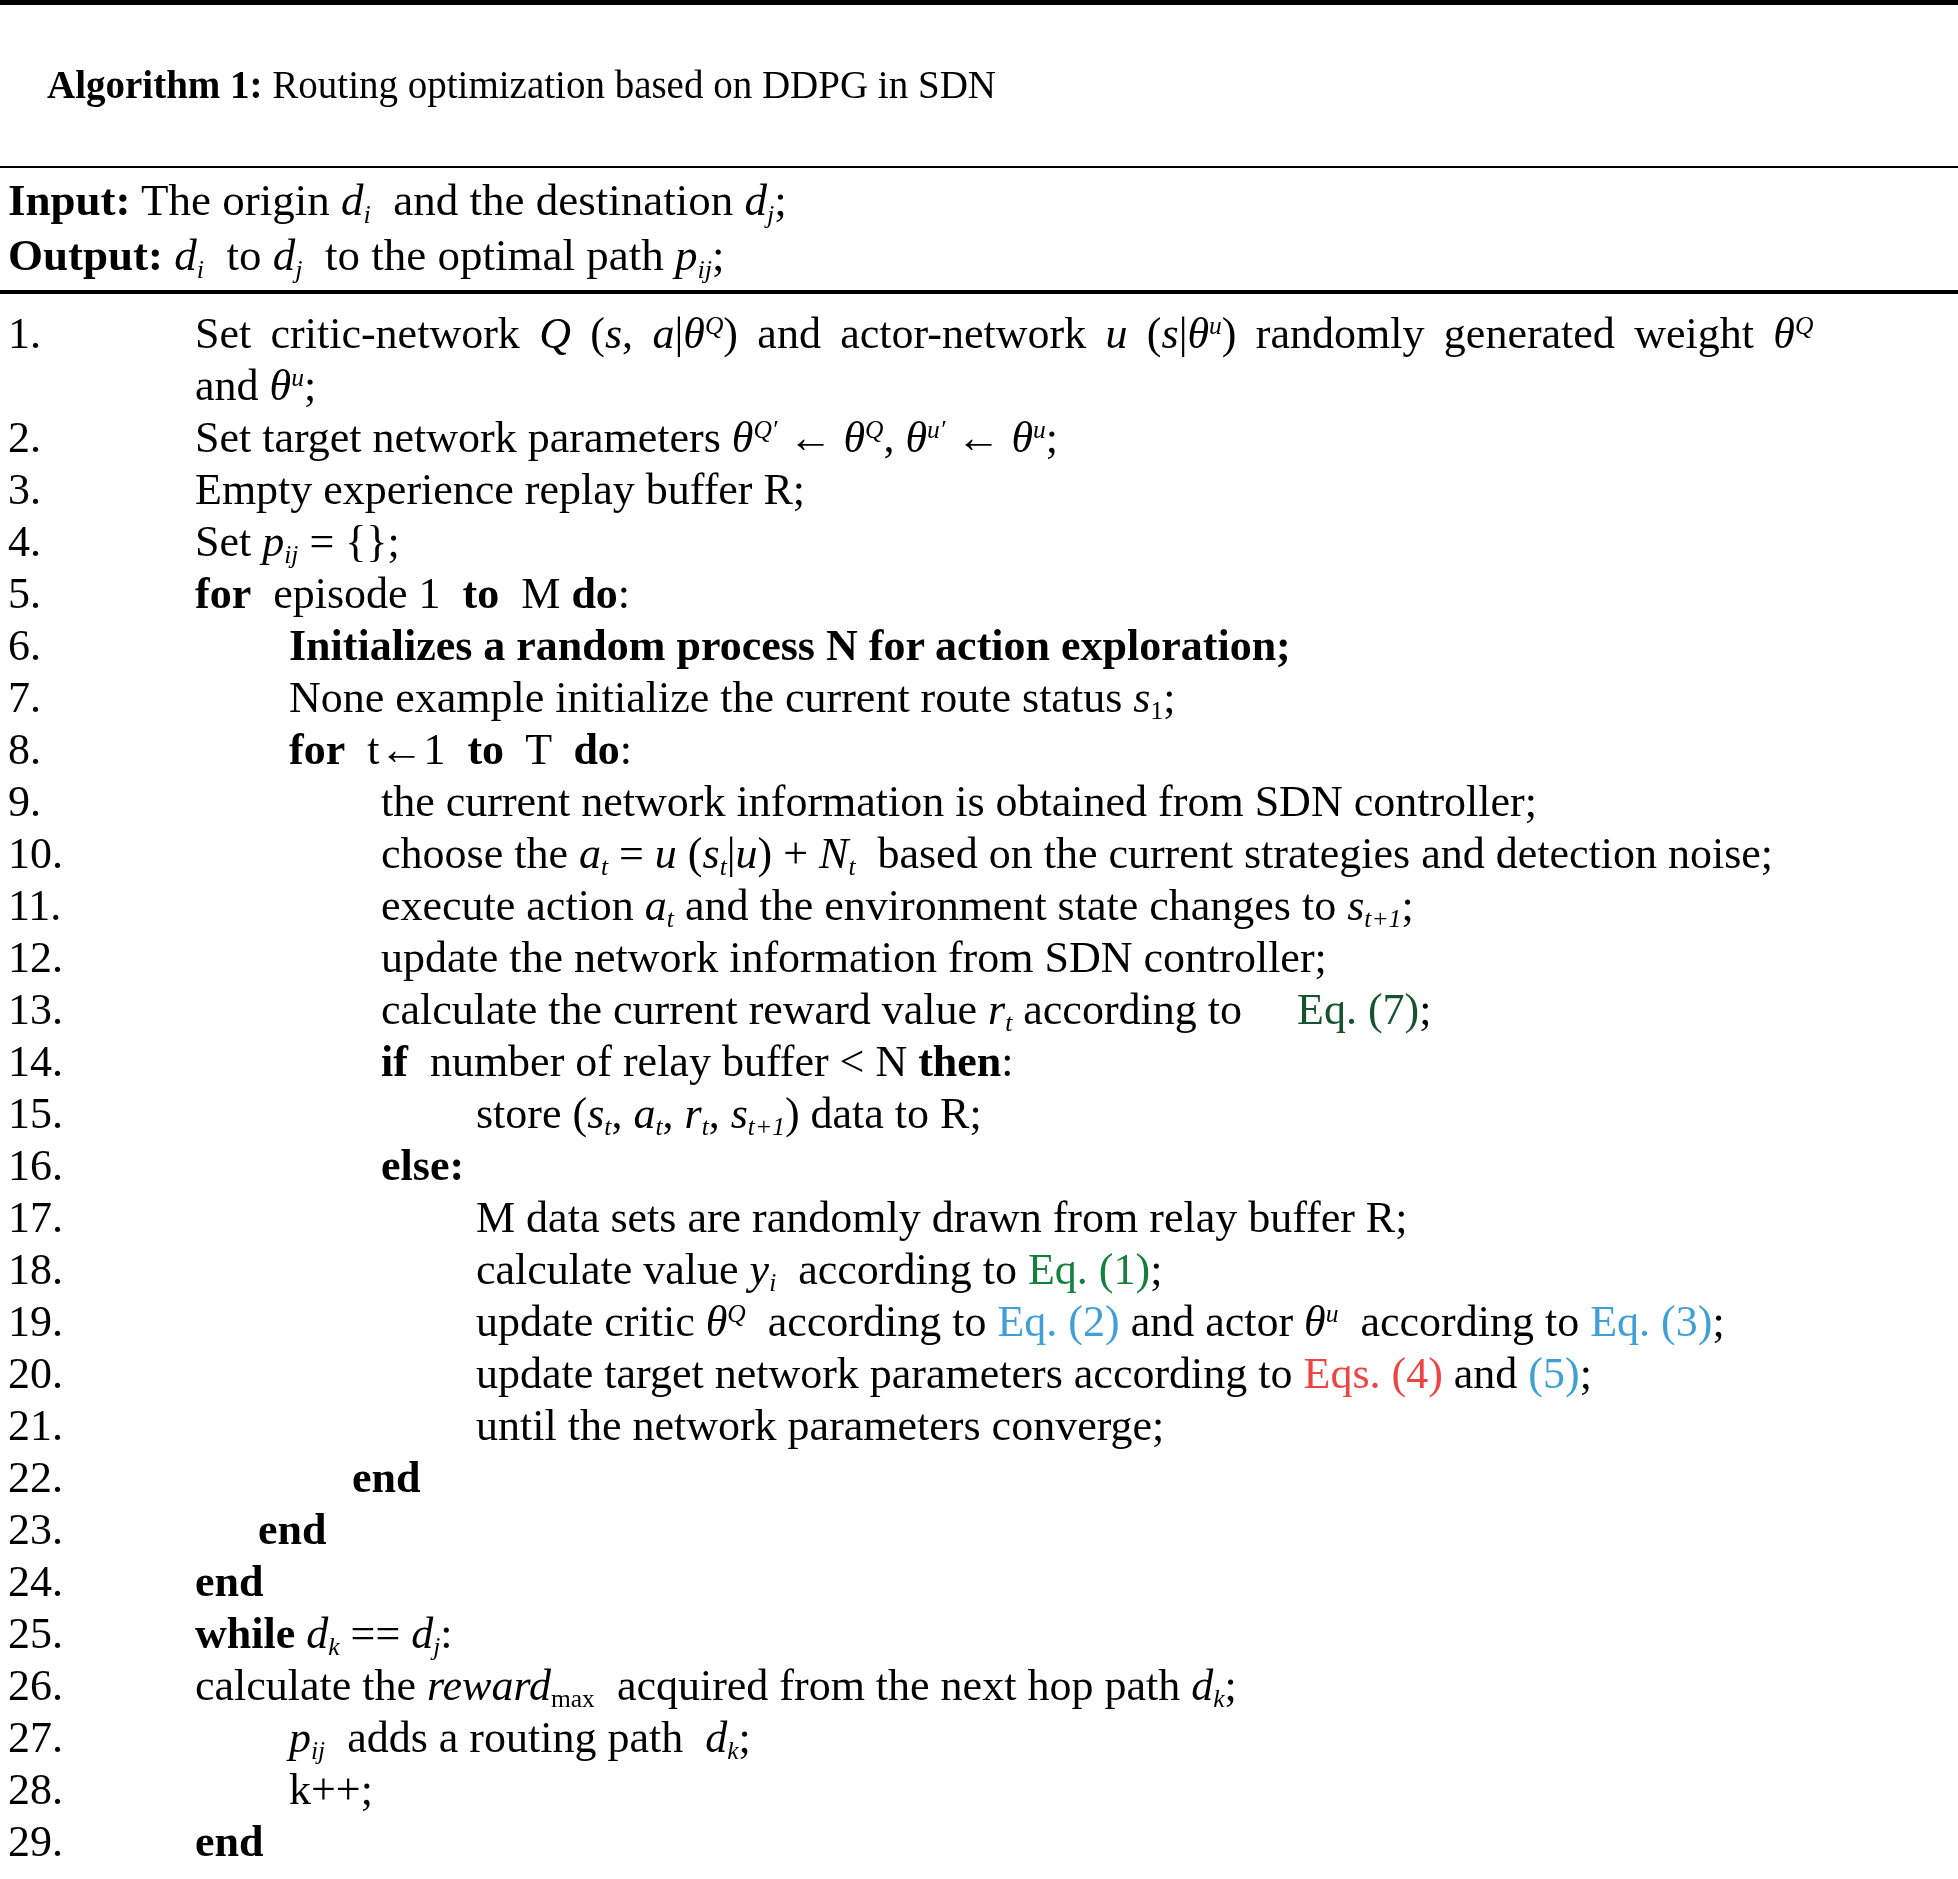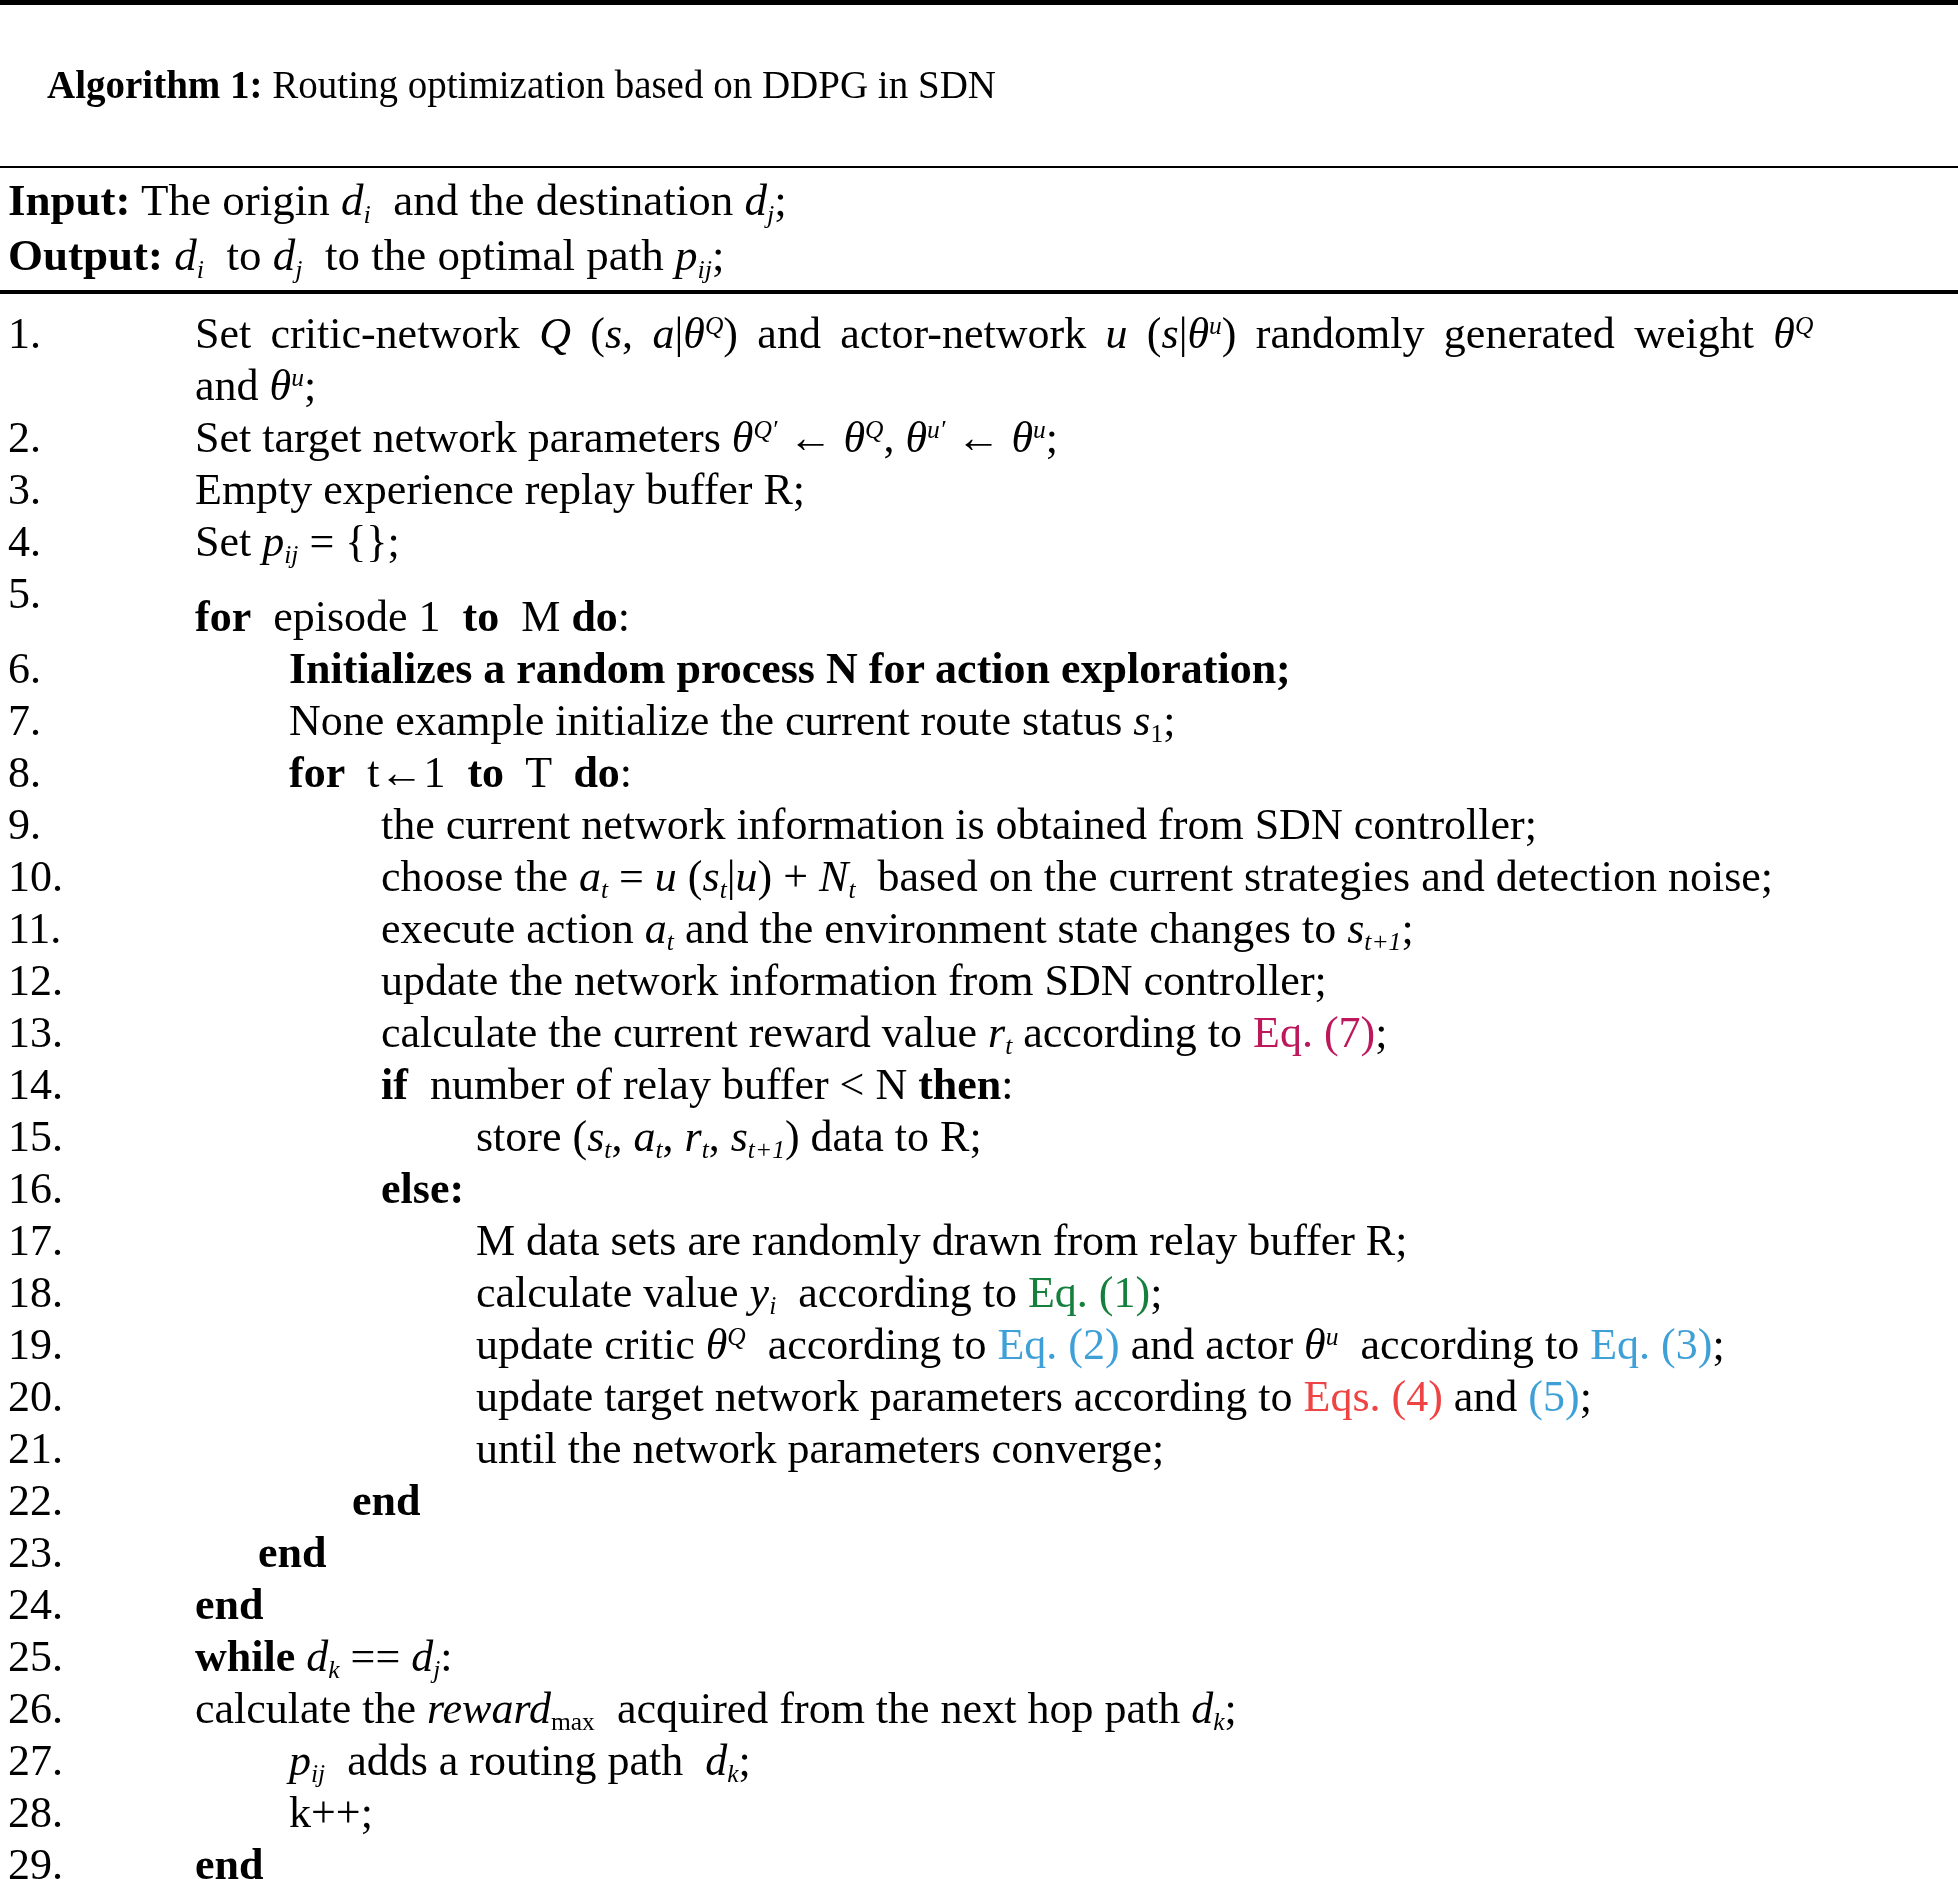--- a/index.html
+++ b/index.html
@@ -50,29 +50,29 @@
   <div class="io-row last" id="output-row"><span class="bd">Output:</span><span> </span><span class="it">d</span><sub class="it">i</sub><span>  to </span><span class="it">d</span><sub class="it">j</sub><span>  to the optimal path </span><span class="it">p</span><sub class="it">ij</sub><span>;</span></div>
 
   <div class="rule thick"></div>
 
   <div class="body" id="algo-body">
       <div class="row wide"><span class="num">1.</span><span class="content" style="padding-left: 0px;"><span>Set critic-network </span><span class="it">Q</span><span> (</span><span class="it">s</span><span>, </span><span class="it">a</span><span>|</span><span class="it">θ</span><sup class="it">Q</sup><span>)</span><span> and actor-network </span><span class="it">u</span><span> (</span><span class="it">s</span><span>|</span><span class="it">θ</span><sup class="it">u</sup><span>)</span><span> randomly generated weight </span><span class="it">θ</span><sup class="it">Q</sup></span></div>
       <div class="row"><span class="num"></span><span class="content" style="padding-left: 0px;"><span>and </span><span class="it">θ</span><sup class="it">u</sup><span>;</span></span></div>
       <div class="row"><span class="num">2.</span><span class="content" style="padding-left: 0px;"><span>Set target network parameters </span><span class="it">θ</span><sup class="it">Q′</sup><span> ← </span><span class="it">θ</span><sup class="it">Q</sup><span>, </span><span class="it">θ</span><sup class="it">u′</sup><span> ← </span><span class="it">θ</span><sup class="it">u</sup><span>;</span></span></div>
       <div class="row"><span class="num">3.</span><span class="content" style="padding-left: 0px;"><span>Empty experience replay buffer R;</span></span></div>
       <div class="row"><span class="num">4.</span><span class="content" style="padding-left: 0px;"><span>Set </span><span class="it">p</span><sub class="it">ij</sub><span> = {};</span></span></div>
-      <div class="row"><span class="num">5.</span><span class="content" style="padding-left: 0px; margin-top: 23px;"><span class="bd">for</span><span>  episode 1  </span><span class="bd">to</span><span>  M </span><span class="bd">do</span><span>:</span></span></div>
+      <div class="row"><span class="num">5.</span><span class="content" style="padding-left: 0px;"><span class="bd">for</span><span>  episode 1  </span><span class="bd">to</span><span>  M </span><span class="bd">do</span><span>:</span></span></div>
       <div class="row"><span class="num">6.</span><span class="content" style="padding-left: 94px; font-weight: bold;"><span>Initializes a random process N for action exploration;</span></span></div>
       <div class="row"><span class="num">7.</span><span class="content" style="padding-left: 94px;"><span>None example initialize the current route status </span><span class="it">s</span><sub>1</sub><span>;</span></span></div>
       <div class="row"><span class="num">8.</span><span class="content" style="padding-left: 94px;"><span class="bd">for</span><span>  t←1  </span><span class="bd">to</span><span>  T  </span><span class="bd">do</span><span>:</span></span></div>
       <div class="row"><span class="num">9.</span><span class="content" style="padding-left: 186px;"><span>the current network information is obtained from SDN controller;</span></span></div>
       <div class="row"><span class="num">10.</span><span class="content" style="padding-left: 186px;"><span>choose the </span><span class="it">a</span><sub class="it">t</sub><span> = </span><span class="it">u</span><span> (</span><span class="it">s</span><sub class="it">t</sub><span>|</span><span class="it">u</span><span>) + </span><span class="it">N</span><sub class="it">t</sub><span>  based on the current strategies and detection noise;</span></span></div>
       <div class="row"><span class="num">11.</span><span class="content" style="padding-left: 186px;"><span>execute action </span><span class="it">a</span><sub class="it">t</sub><span> and the environment state changes to </span><span class="it">s</span><sub class="it">t+1</sub><span>;</span></span></div>
       <div class="row"><span class="num">12.</span><span class="content" style="padding-left: 186px;"><span>update the network information from SDN controller;</span></span></div>
-      <div class="row"><span class="num">13.</span><span class="content" style="padding-left: 186px;"><span>calculate the current reward value </span><span class="it">r</span><sub class="it">t</sub><span> according to </span><span style="color: #be185d;">Eq. (7)</span><span>;</span></span></div>
+      <div class="row"><span class="num">13.</span><span class="content" style="padding-left: 186px;"><span>calculate the current reward value </span><span class="it">r</span><sub class="it">t</sub><span> according to </span><span style="color: #14532d; margin-left: 44px;">Eq. (7)</span><span>;</span></span></div>
       <div class="row"><span class="num">14.</span><span class="content" style="padding-left: 186px;"><span class="bd">if</span><span>  number of relay buffer &lt; N </span><span class="bd">then</span><span>:</span></span></div>
       <div class="row"><span class="num">15.</span><span class="content" style="padding-left: 281px;"><span>store (</span><span class="it">s</span><sub class="it">t</sub><span>, </span><span class="it">a</span><sub class="it">t</sub><span>, </span><span class="it">r</span><sub class="it">t</sub><span>, </span><span class="it">s</span><sub class="it">t+1</sub><span>) data to R;</span></span></div>
       <div class="row"><span class="num">16.</span><span class="content" style="padding-left: 186px;"><span class="bd">else:</span></span></div>
       <div class="row"><span class="num">17.</span><span class="content" style="padding-left: 281px;"><span>M data sets are randomly drawn from relay buffer R;</span></span></div>
       <div class="row"><span class="num">18.</span><span class="content" style="padding-left: 281px;"><span>calculate value </span><span class="it">y</span><sub class="it">i</sub><span>  according to </span><span style="color: #15803d;">Eq. (1)</span><span>;</span></span></div>
       <div class="row"><span class="num">19.</span><span class="content" style="padding-left: 281px;"><span>update critic </span><span class="it">θ</span><sup class="it">Q</sup><span>  according to </span><span style="color: rgb(63, 160, 216);">Eq. (2)</span><span> and actor </span><span class="it">θ</span><sup class="it">u</sup><span>  according to </span><span style="color: rgb(63, 160, 216);">Eq. (3)</span><span>;</span></span></div>
       <div class="row"><span class="num">20.</span><span class="content" style="padding-left: 281px;"><span>update target network parameters according to </span><span style="color: #ef4444;">Eqs. (4)</span><span> and </span><span style="color: rgb(63, 160, 216);">(5)</span><span>;</span></span></div>
       <div class="row"><span class="num">21.</span><span class="content" style="padding-left: 281px;"><span>until the network parameters converge;</span></span></div>
       <div class="row"><span class="num">22.</span><span class="content" style="padding-left: 157px;"><span class="bd">end</span></span></div>
       <div class="row"><span class="num">23.</span><span class="content" style="padding-left: 63px;"><span class="bd">end</span></span></div>

